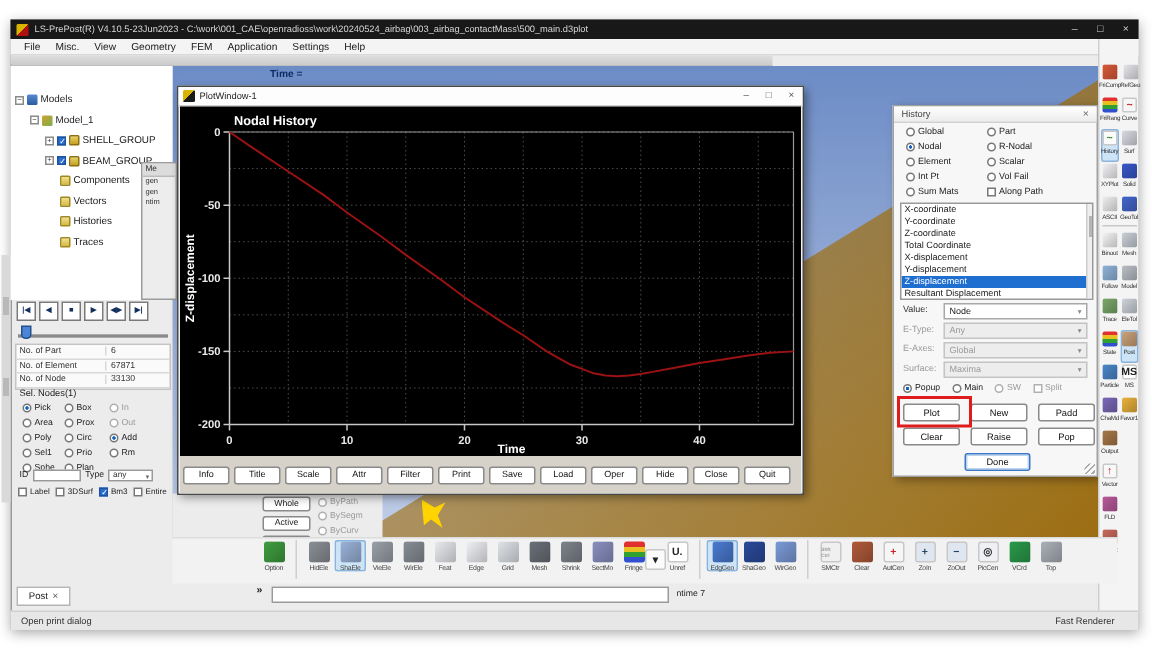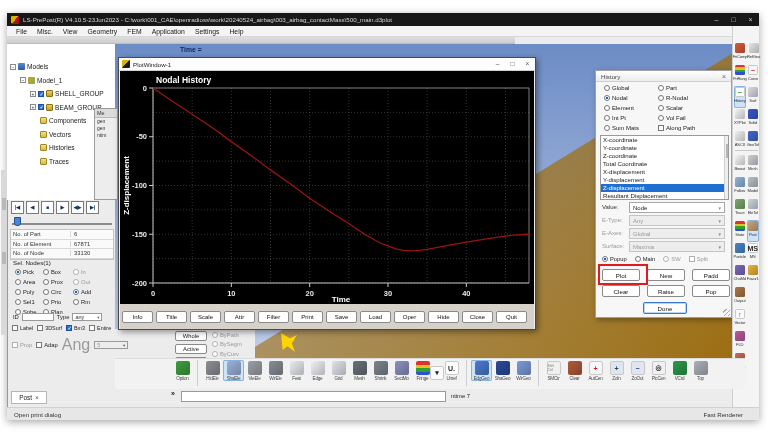--- a/index.html
+++ b/index.html
@@ -381,35 +381,20 @@
       <div class="opt">
         <span class="cbox checked"></span>
         <span class="lbl" style="font-size: 5.4px;">Bm3</span>
       </div>
       <div class="opt">
         <span class="cbox"></span>
         <span class="lbl" style="font-size: 5.4px;">Entire</span>
       </div>
     </div>
 
-  <div class="abs" id="adap-row">
-      <div class="opt gray">
-        <span class="cbox"></span>
-        <span class="lbl">Prop</span>
-      </div>
-      <div class="opt">
-        <span class="cbox"></span>
-        <span class="lbl">Adap</span>
-      </div>
-    <span class="flbl" style="color:#9a9a9a">Ang</span>
-    <div class="mini-select gray" style="width:34px">
-      <span>5</span>
-      <span class="caret">▾</span>
-    </div>
-  </div>
 
   <div id="whole-stack">
       <div class="sm-btn" style="left: 175px; top: 331px;">Whole</div>
       <div class="sm-btn" style="left: 175px; top: 344px;">Active</div>
       <div class="sm-btn" style="left: 175px; top: 357px;">Reverse</div>
     </div>
   <div class="abs" id="by-radios">
       <div class="opt gray">
         <span class="radio"></span>
         <span class="lbl">ByPath</span>

